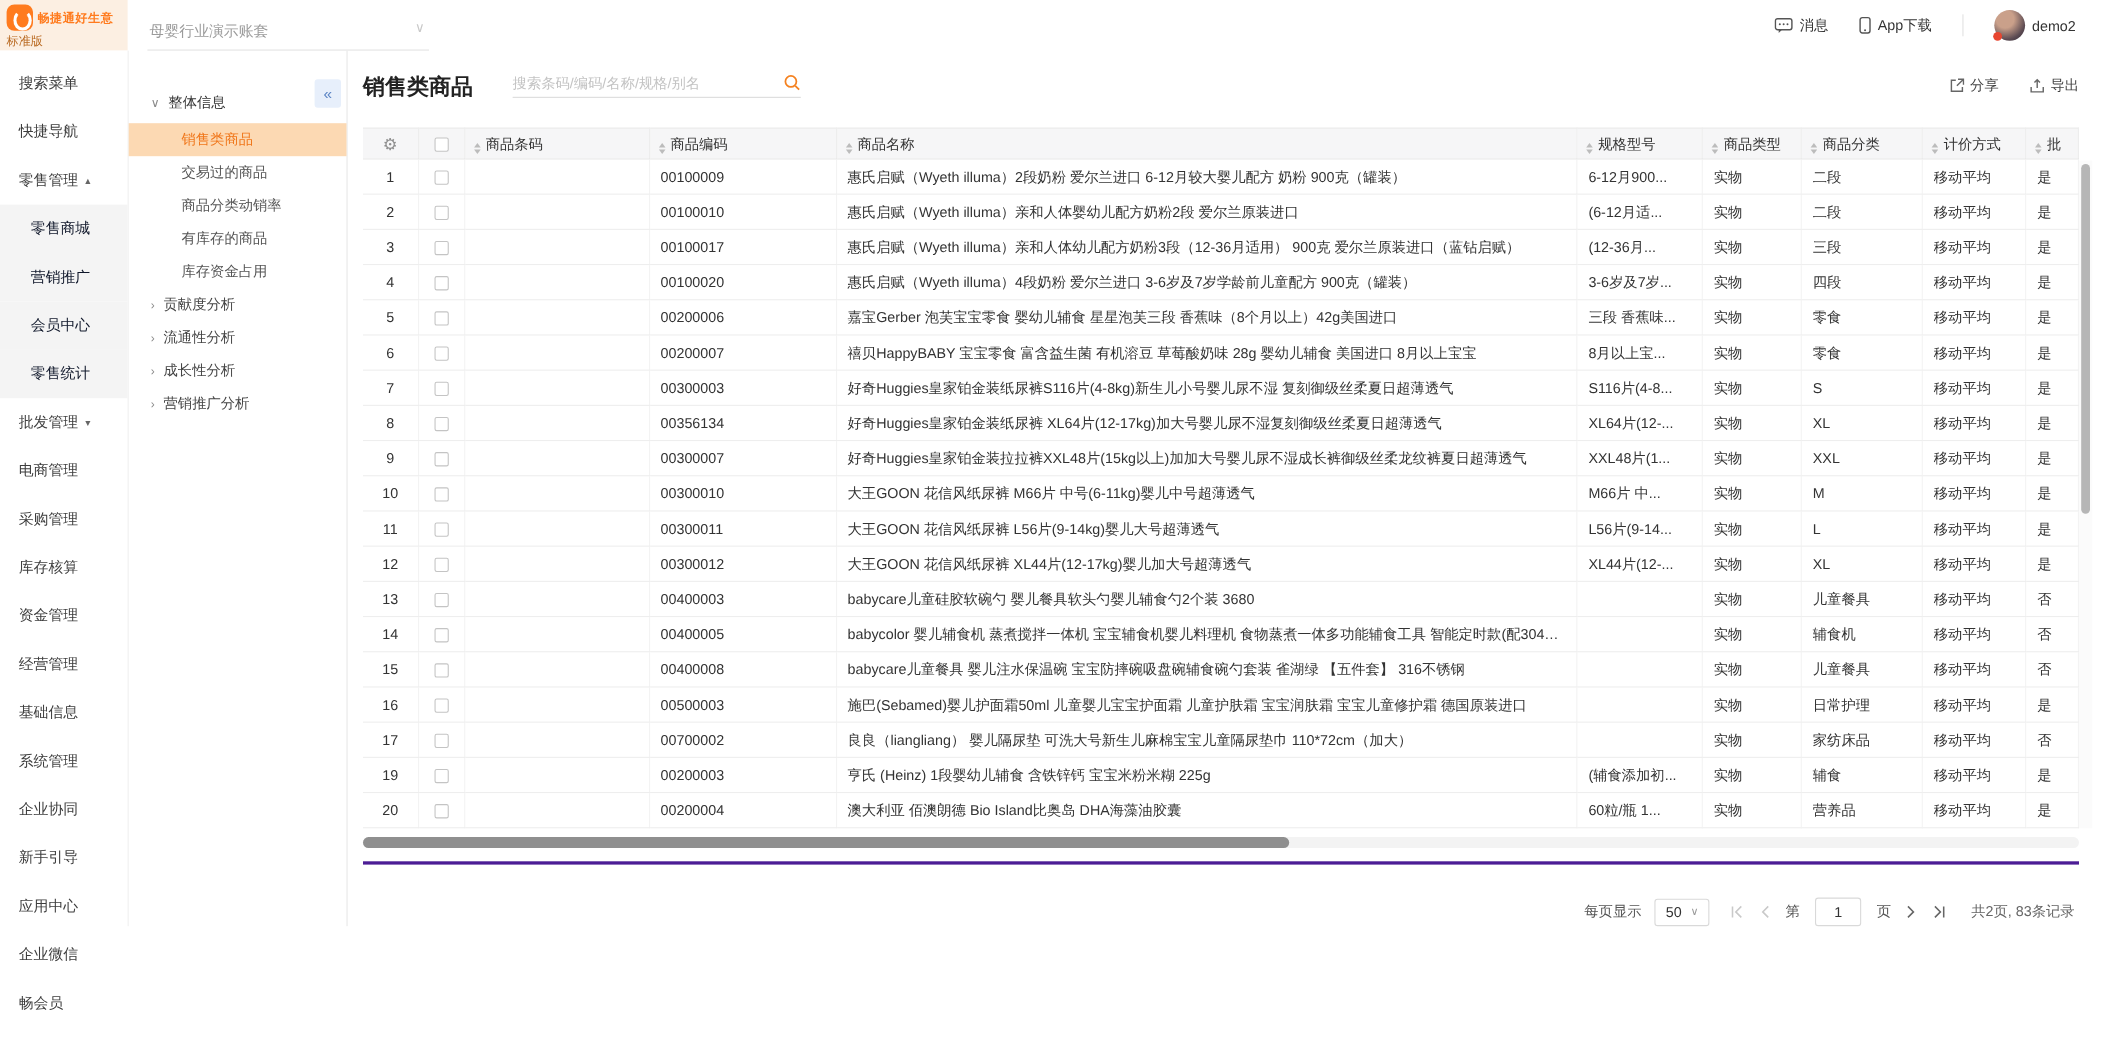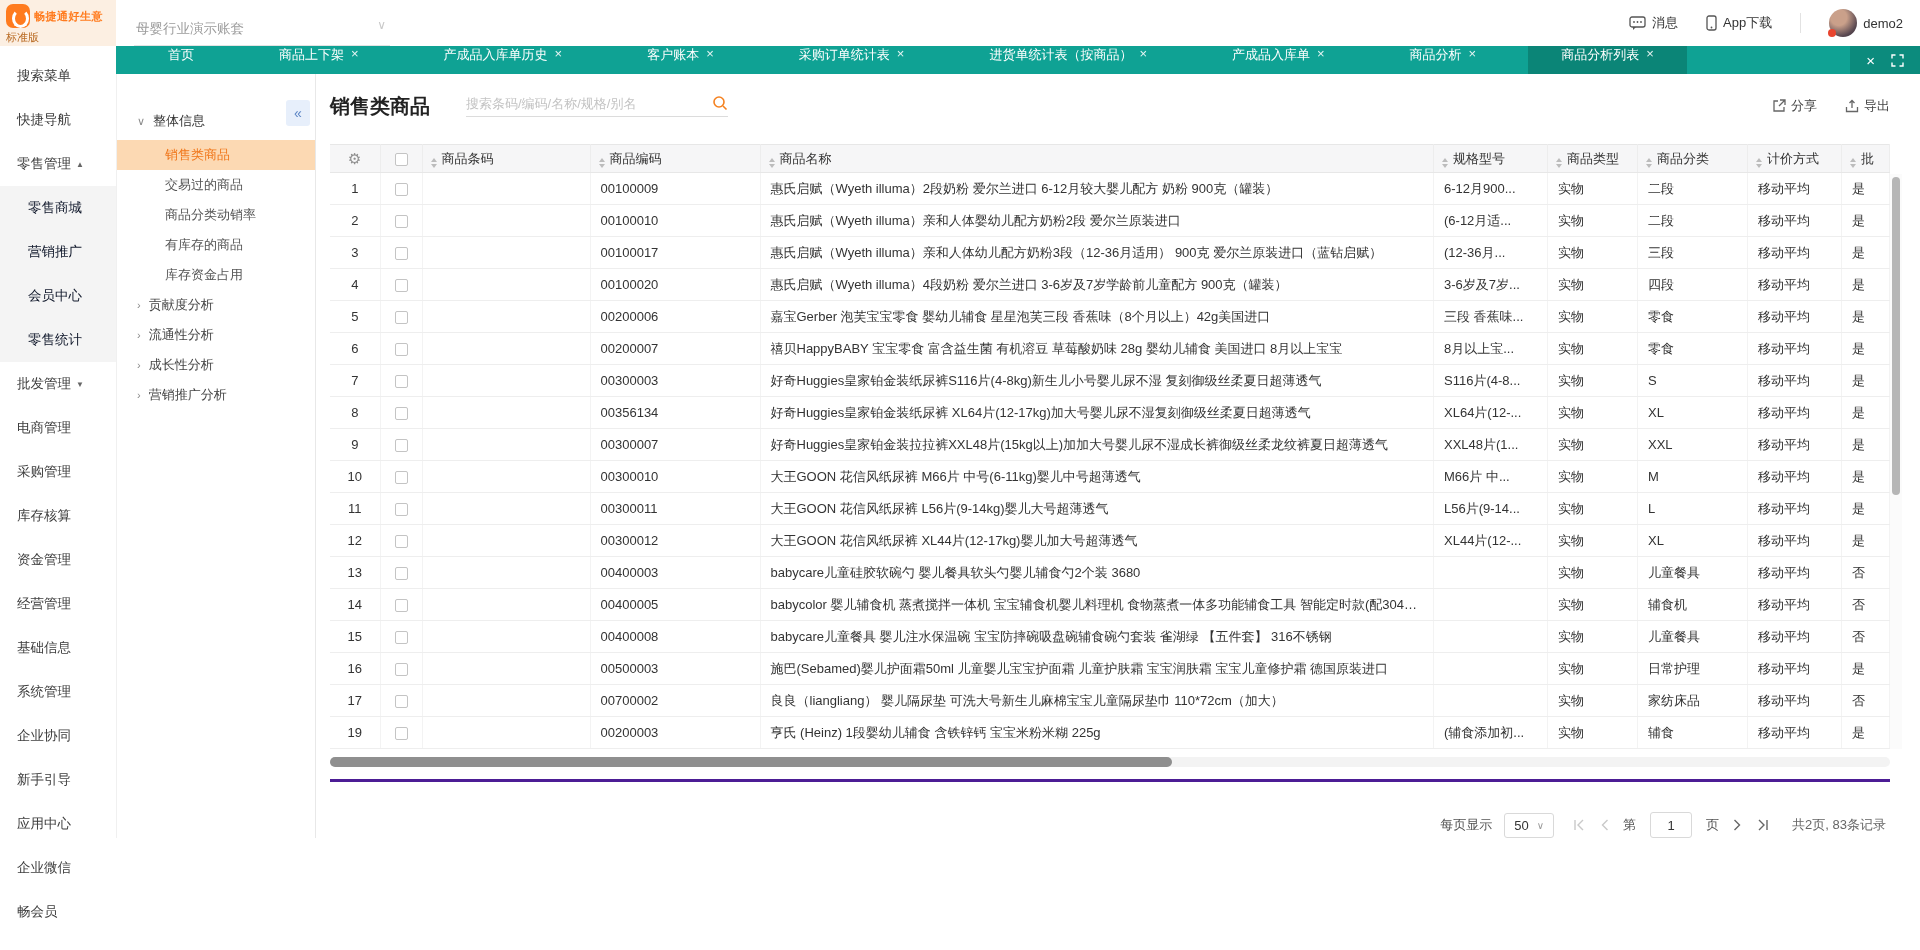--- a/index.html
+++ b/index.html
@@ -11,21 +11,21 @@
   .logo-block { width:116px; background:#fcefe2; padding:4px 4px 2px 6px; flex:0 0 116px; }
   .logo-row { display:flex; align-items:center; gap:4px; }
   .logo-ico { width:24px; height:24px; border-radius:7px; background:#ff7b1e; position:relative; flex:0 0 24px;}
   .logo-ico::after { content:""; position:absolute; left:6px; top:5px; width:11px; height:13px;
      border:3px solid #fff; border-radius:50% 50% 50% 50%; border-top-color:transparent; }
   .logo-txt { color:#ff7b1e; font-size:11px; font-weight:bold; letter-spacing:.5px; white-space:nowrap; }
   .edition { color:#b96a22; font-size:11px; margin-top:2px; }
   .account { margin-left:18px; width:256px; position:relative; align-self:flex-end;
      padding:0 0 7px 2px; font-size:13.5px; color:#9b9b9b; border-bottom:1px solid #e3e3e3; }
   .account .chev { position:absolute; right:4px; top:-2px; color:#c9c9c9; font-size:12px; }
-  .top-right { margin-left:auto; display:flex; align-items:center; gap:28px; padding-right:17px; font-size:13px; color:#333; }
+  .top-right { margin-left:auto; display:flex; align-items:center; gap:28px; padding-right:33px; font-size:13px; color:#333; }
   .top-item { display:flex; align-items:center; gap:6px; cursor:pointer; }
   .vdiv { width:1px; height:20px; background:#e2e2e2; }
   .avatar { width:28px; height:28px; border-radius:50%; position:relative; flex:0 0 28px;
      background:radial-gradient(circle at 35% 30%, #caa08a 0 30%, #5b4a52 70%, #2e2833 100%); }
   .avatar::after { content:""; position:absolute; left:-1px; bottom:0; width:8px; height:8px; border-radius:50%; background:#e8452f; }
 
   
   .main-row { display:flex; height:792px; }
   .sidebar { width:116px; flex:0 0 116px; background:#fff; padding-top:8px; }
   .side-item { height:44px; line-height:44px; padding-left:17px; font-size:13.5px; color:#3d3d3d; cursor:pointer; white-space:nowrap; }
@@ -521,20 +521,32 @@
                   <td class="center"><span class="cb"></span></td>
                   <td></td>
                   <td>00200003</td>
                   <td>亨氏 (Heinz) 1段婴幼儿辅食 含铁锌钙 宝宝米粉米糊 225g</td>
                   <td>(辅食添加初...</td>
                   <td>实物</td>
                   <td>辅食</td>
                   <td>移动平均</td>
                   <td>是</td>
                 </tr>
+                <tr>
+                  <td class="center">20</td>
+                  <td class="center"><span class="cb"></span></td>
+                  <td></td>
+                  <td>00200004</td>
+                  <td>澳大利亚 佰澳朗德 Bio Island比奥岛 DHA海藻油胶囊</td>
+                  <td>60粒/瓶 1...</td>
+                  <td>实物</td>
+                  <td>营养品</td>
+                  <td>移动平均</td>
+                  <td>是</td>
+                </tr>
               </tbody>
             </table>
           <div class="vscroll">
               <div class="vthumb"></div>
             </div>
         </div>
 
         <div class="hscroll">
             <div class="hthumb"></div>
           </div>

